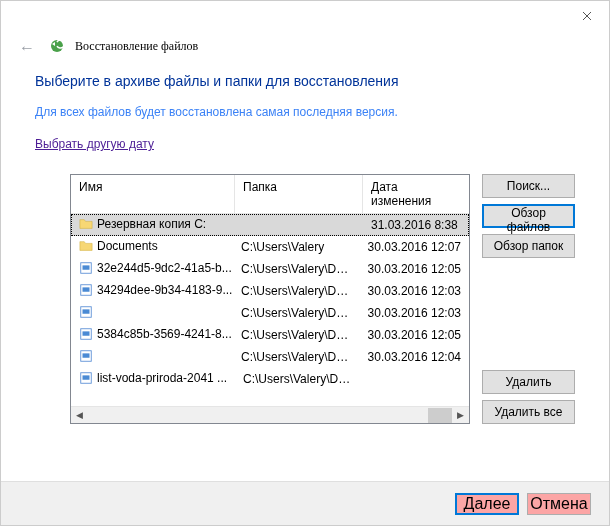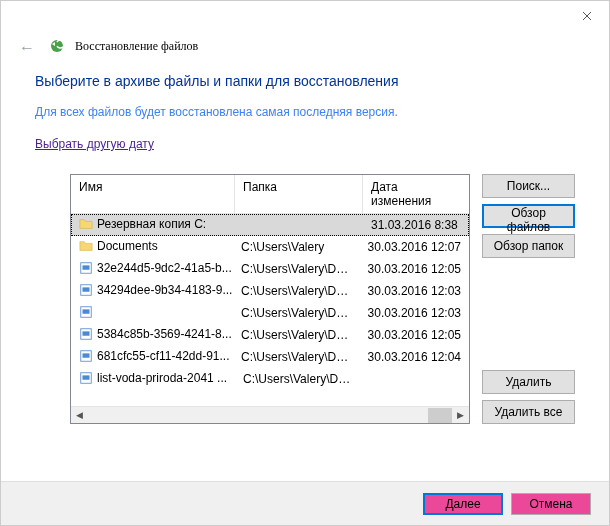--- a/index.html
+++ b/index.html
@@ -29,21 +29,21 @@
 .cell-date { flex: 1; padding: 0 8px; white-space: nowrap; }
 .file-icon { width: 14px; height: 14px; flex-shrink: 0; }
 .scrollbar-h { height: 17px; background: #f0f0f0; display: flex; align-items: center; border-top: 1px solid #e5e5e5; }
 .sb-arrow { width: 17px; height: 17px; display: flex; align-items: center; justify-content: center; color: #555; font-size: 9px; }
 .sb-track { flex: 1; height: 17px; position: relative; }
 .sb-thumb { position: absolute; right: 0; width: 24px; height: 15px; top: 1px; background: #cdcdcd; }
 .side-buttons { display: flex; flex-direction: column; gap: 6px; width: 112px; }
 .btn { height: 24px; font-size: 12px; background: #e1e1e1; border: 1px solid #adadad; cursor: pointer; padding: 0 8px; }
 .btn.focus { border: 2px solid #0078d7; padding: 0 7px; }
 .footer { position: absolute; bottom: 0; left: 0; right: 0; height: 44px; background: #f0f0f0; border-top: 1px solid #dfdfdf; display: flex; justify-content: flex-end; align-items: center; gap: 8px; padding-right: 18px; }
-.btn-footer { width: 80px; height: 22px; font-size: 12px; background: #ec4899; border: 1px solid #adadad; cursor: pointer; }
+.btn-footer { width: 64px; height: 22px; font-size: 16px; background: #fca5a5; border: 1px solid #adadad; cursor: pointer; }
 .btn-footer.primary { border: 2px solid #0078d7; }
 .name-text { white-space: nowrap; overflow: hidden; text-overflow: ellipsis; }
 </style>
 </head>
 <body>
 
 <div class="titlebar">
   <div class="close-btn">
     <svg width="10" height="10" viewBox="0 0 10 10">
         <path d="M1 1 L9 9 M9 1 L1 9" stroke="currentColor" stroke-width="1" fill="none"></path>
@@ -136,21 +136,20 @@
             </div>
             <div class="cell-folder">C:\Users\Valery\Docu...</div>
             <div class="cell-date">30.03.2016 12:05</div>
           </div>
           <div class="row">
             <div class="cell-name">
               <span><svg class="file-icon" viewBox="0 0 16 16">
                   <rect x="2" y="2" width="12" height="12" fill="#fff" stroke="#5a8fd6" stroke-width="1"></rect>
                   <rect x="4" y="5" width="8" height="5" fill="#4a8ad4"></rect>
                 </svg></span>
-              <span class="name-text">681cfc55-cf11-42dd-91...</span>
             </div>
             <div class="cell-folder">C:\Users\Valery\Docu...</div>
             <div class="cell-date">30.03.2016 12:04</div>
           </div>
           <div class="row">
             <div class="cell-name">
               <span><svg class="file-icon" viewBox="0 0 16 16">
                   <rect x="2" y="2" width="12" height="12" fill="#fff" stroke="#5a8fd6" stroke-width="1"></rect>
                   <rect x="4" y="5" width="8" height="5" fill="#4a8ad4"></rect>
                 </svg></span>

